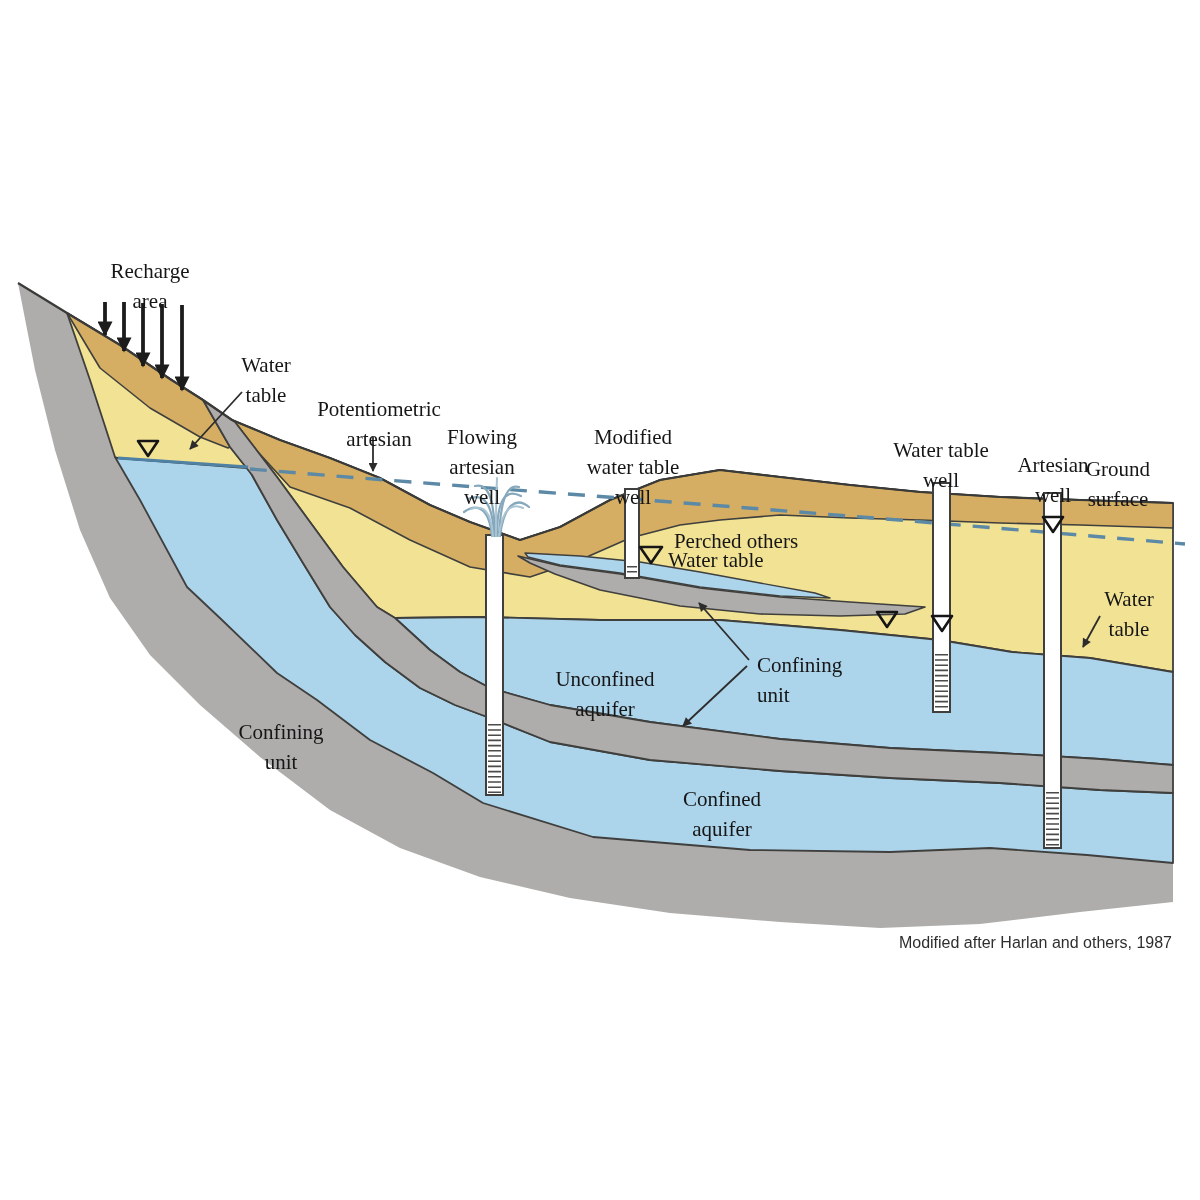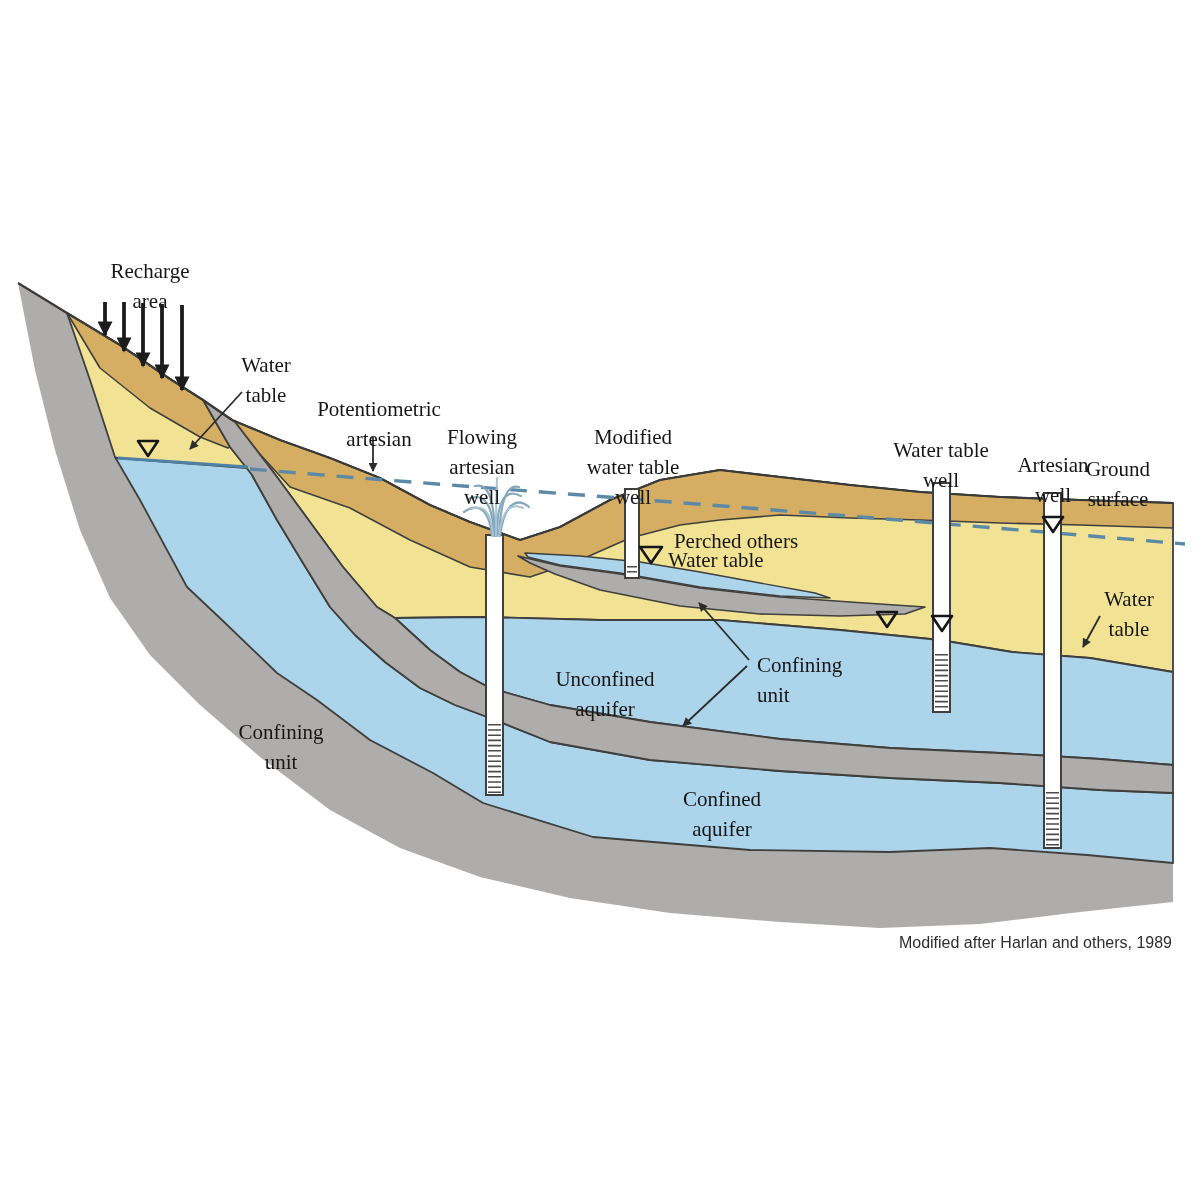--- a/index.html
+++ b/index.html
@@ -157,15 +157,15 @@
 <div class="lbl" style="left:1129px;top:584px">Water
 table</div>
 <div class="lbl" style="left:605px;top:664px">Unconfined
 aquifer</div>
 <div class="lbl left" style="left:757px;top:650px">Confining
 unit</div>
 <div class="lbl" style="left:722px;top:784px">Confined
 aquifer</div>
 <div class="lbl" style="left:281px;top:717px">Confining
 unit</div>
-<div class="attr" style="left:1172px;top:934px">Modified after Harlan and others, 1989</div>
+<div class="attr" style="left:1172px;top:934px">Modified after Harlan and others, 1987</div>
 
 </div>
 
 </body></html>

